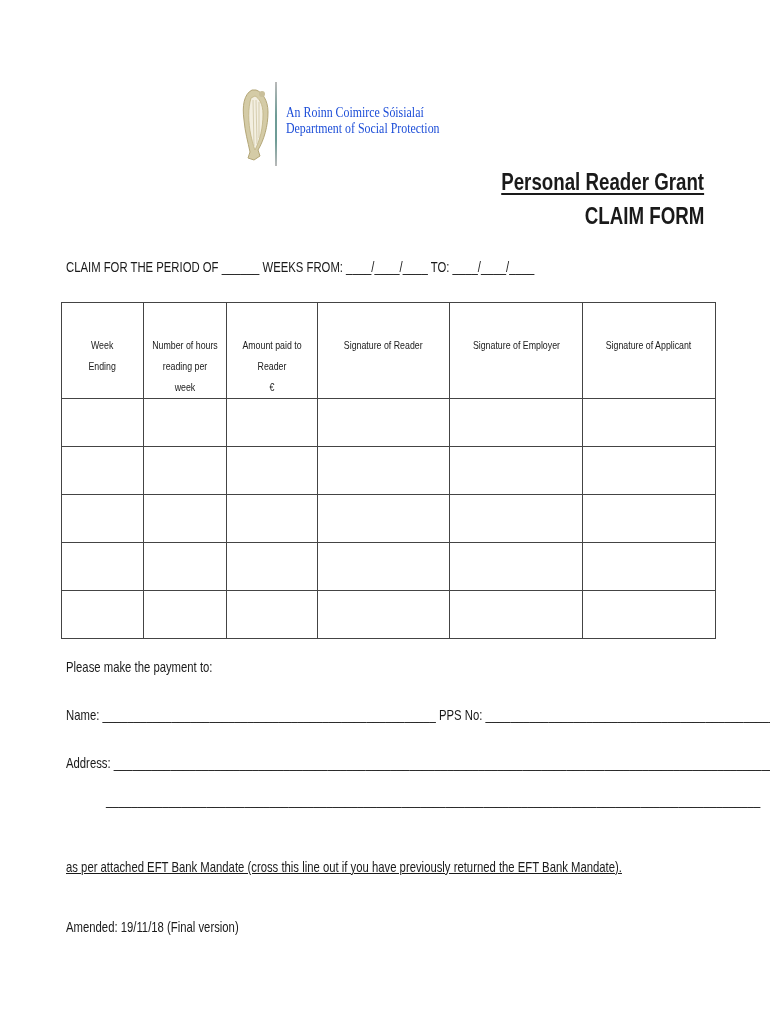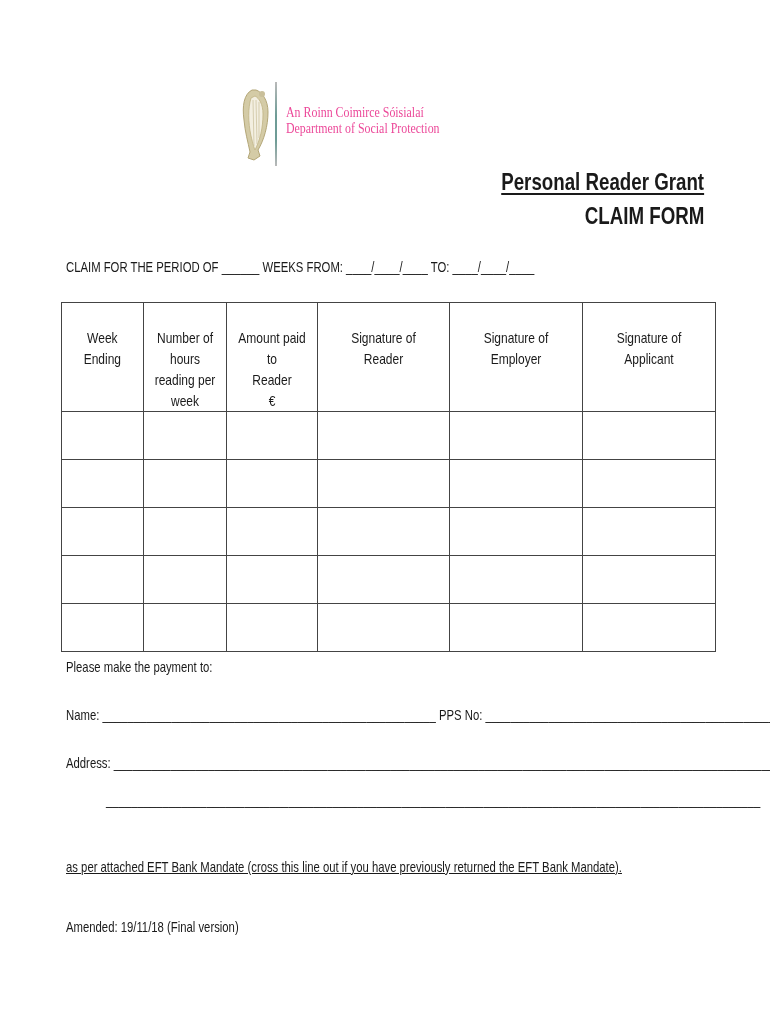--- a/index.html
+++ b/index.html
@@ -5,33 +5,33 @@
     html, body { margin:0; padding:0; background:#ffffff; }
     body { width:770px; height:1024px; position:relative; overflow:hidden;
            font-family:"Liberation Sans", sans-serif; color:#1a1a1a; }
     .abs { position:absolute; }
     .narrow { transform-origin:left top; transform:scaleX(0.78); white-space:nowrap; }
     .narrow-r { transform-origin:right top; transform:scaleX(0.78); white-space:nowrap; }
 
     
     #logo-harp { left:238px; top:86px; width:34px; height:76px; }
     #logo-divider { left:275px; top:82px; width:2px; height:84px; background:linear-gradient(#b9b9b9,#6e9c96 40%,#6e9c96 70%,#b9b9b9); }
-    #logo-text { left:286px; top:104px; font-family:"Liberation Serif", serif; color:#ec4899; font-size:14.5px; line-height:16px; }
+    #logo-text { left:286px; top:104px; font-family:"Liberation Serif", serif; color:#1d4ed8; font-size:14.5px; line-height:16px; }
     #logo-text div { transform-origin:left top; transform:scaleX(0.82); white-space:nowrap; }
 
     
     #title-main { right:66px; top:168px; font-size:24px; font-weight:bold; text-decoration:underline; text-underline-offset:3px; }
     #title-sub { right:66px; top:202px; font-size:24px; font-weight:bold; }
 
     #claim-period { left:66px; top:259px; font-size:14.5px; }
 
     
     #claim-table { left:61px; top:302px; width:654px; height:330px; border-collapse:collapse; table-layout:fixed; }
     #claim-table td, #claim-table th { border:1.5px solid #444; padding:0; }
-    #claim-table th { font-weight:normal; font-size:15px; vertical-align:top; height:86px; padding-top:24px; box-sizing:border-box; line-height:21px; }
+    #claim-table th { font-weight:normal; font-size:11px; vertical-align:top; height:86px; padding-top:32px; box-sizing:border-box; line-height:21px; }
     #claim-table th span.hd { display:inline-block; transform:scaleX(0.8); }
     #claim-table td { height:47px; }
 
     .body-text { font-size:14.5px; }
     #payment-label { left:66px; top:659px; }
     #name-line { left:66px; top:707px; }
     #address-line1 { left:66px; top:755px; }
     #address-line2 { left:106px; top:792px; }
     #eft-note { left:66px; top:859px; text-decoration:underline; }
     #amended { left:66px; top:919px; }

